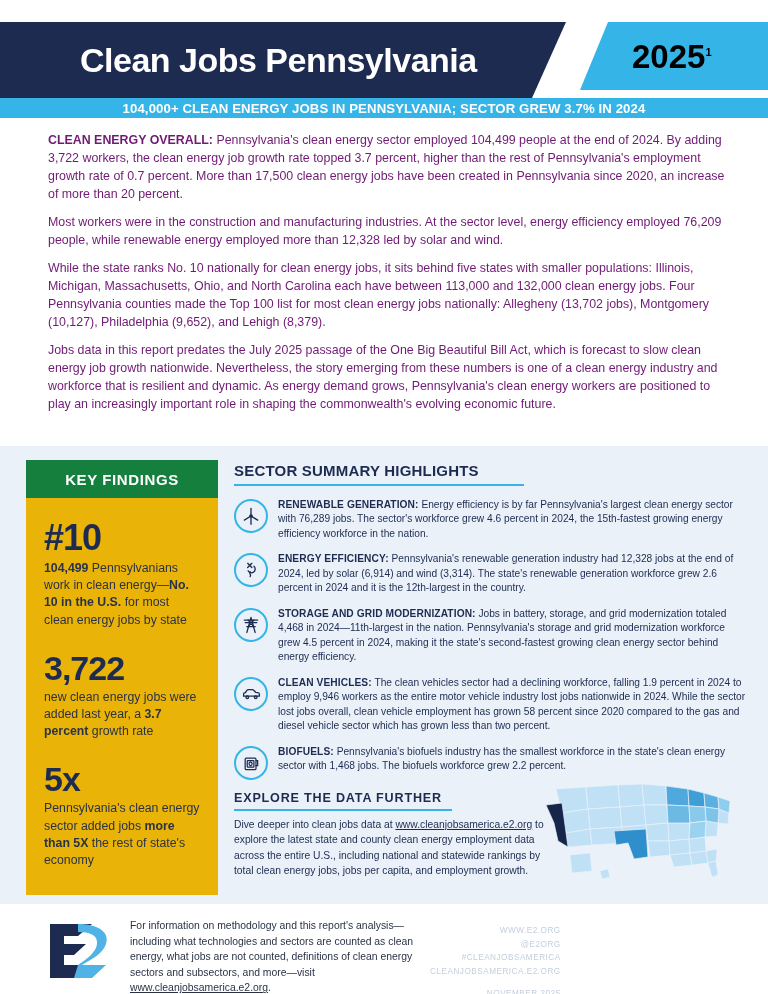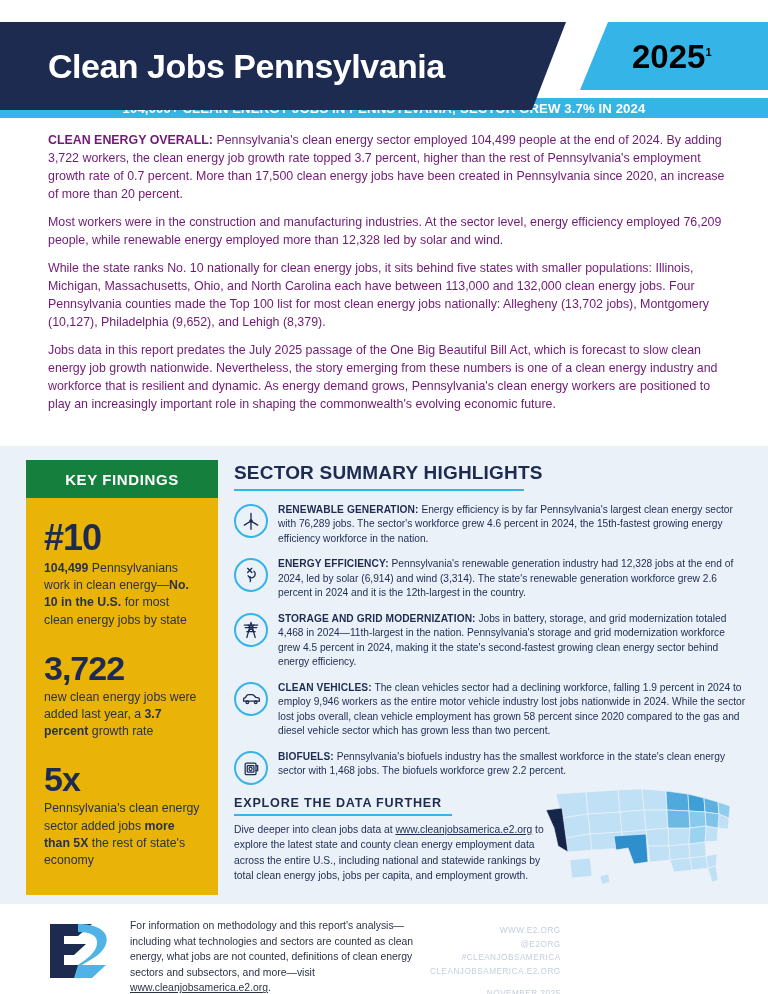--- a/index.html
+++ b/index.html
@@ -8,24 +8,24 @@
     background: #ffffff;
     font-family: "Liberation Sans", sans-serif;
     color: #1d2b50;
     overflow: hidden;
   }
   .page { position: relative; width: 768px; height: 994px; background:#fff; }
 
   
   .header { position: relative; height: 68px; margin: 22px 0 0 0; }
   .header-navy {
-    position: absolute; left: 0; top: 0; height: 88px; width: 566px;
+    position: absolute; left: 0; top: 0; height: 76px; width: 566px;
     background: #1d2b50;
     clip-path: polygon(0 0, 100% 0, calc(100% - 34px) 100%, 0 100%);
-    display: flex; align-items: center;
+    display: flex; align-items: center; padding-left: 32px;
   }
   .header-title {
     color: #fff; font-size: 34px; font-weight: bold; letter-spacing: -0.5px;
     padding-left: 48px; line-height: 1; white-space: nowrap;
   }
   .header-blue {
     position: absolute; right: 0; top: 0; height: 68px; width: 188px;
     background: #35b4e8;
     clip-path: polygon(28px 0, 100% 0, 100% 100%, 0 100%);
     display: flex; align-items: center;
@@ -71,21 +71,21 @@
   .kf-body { background: #eab308; padding: 22px 18px 26px 18px; }
   .kf-big { font-size: 36px; font-weight: bold; color: #1d2b50; line-height: 1; letter-spacing: -1px; }
   .kf-big.small { font-size: 34px; }
   .kf-text { font-size: 12.3px; line-height: 1.4; color: #2a3346; margin-top: 4px; }
   .kf-text b { font-weight: bold; }
   .kf-block + .kf-block { margin-top: 22px; }
 
   
   .ss-col { flex: 1; padding-left: 16px; padding-top: 2px; }
   .ss-title {
-    font-size: 19px; font-weight: bold; color: #1d2b50; letter-spacing: 0.2px;
+    font-size: 15px; font-weight: bold; color: #1d2b50; letter-spacing: 0.2px;
     padding-bottom: 5px;
   }
   .ss-rule { height: 2px; background: #35b4e8; width: 290px; margin-bottom: 12px; }
 
   .ss-item { display: flex; margin-bottom: 11px; }
   .ss-icon {
     flex: 0 0 34px; width: 34px; height: 34px; border-radius: 50%;
     border: 2px solid #35b4e8; background: #eaf1f9;
     display: flex; align-items: center; justify-content: center;
     margin-right: 10px; margin-top: 1px;

